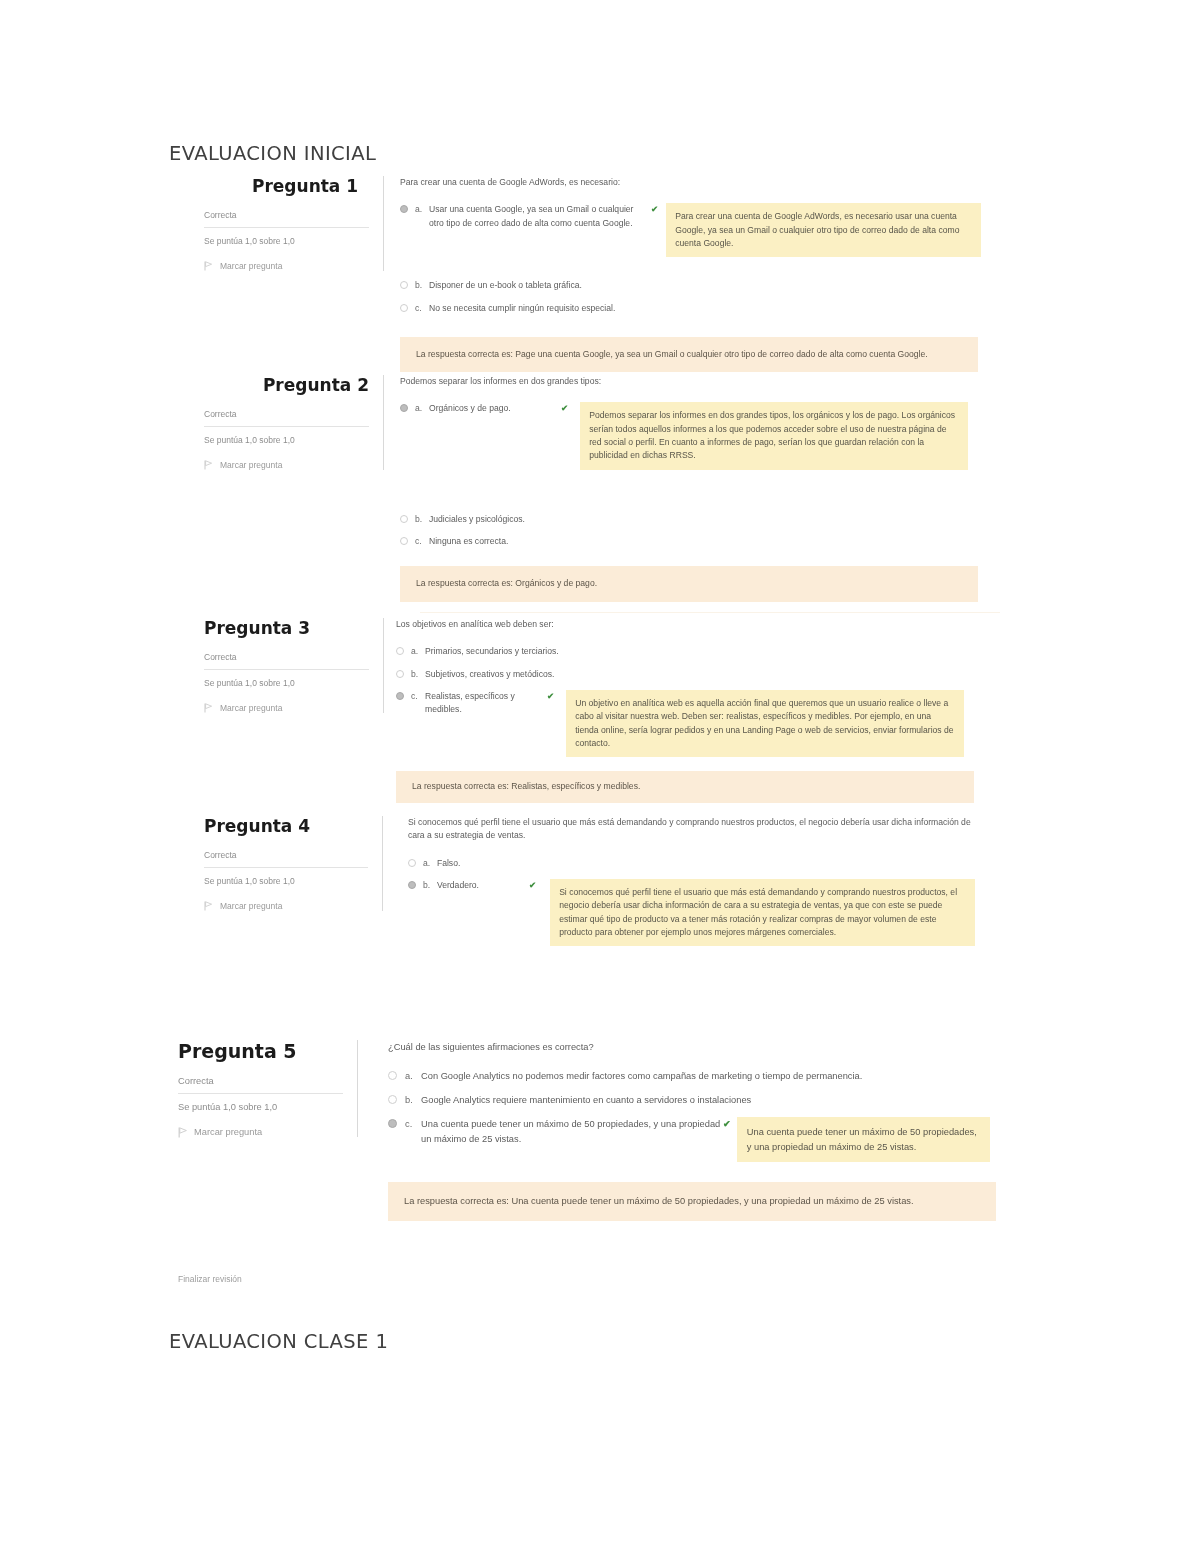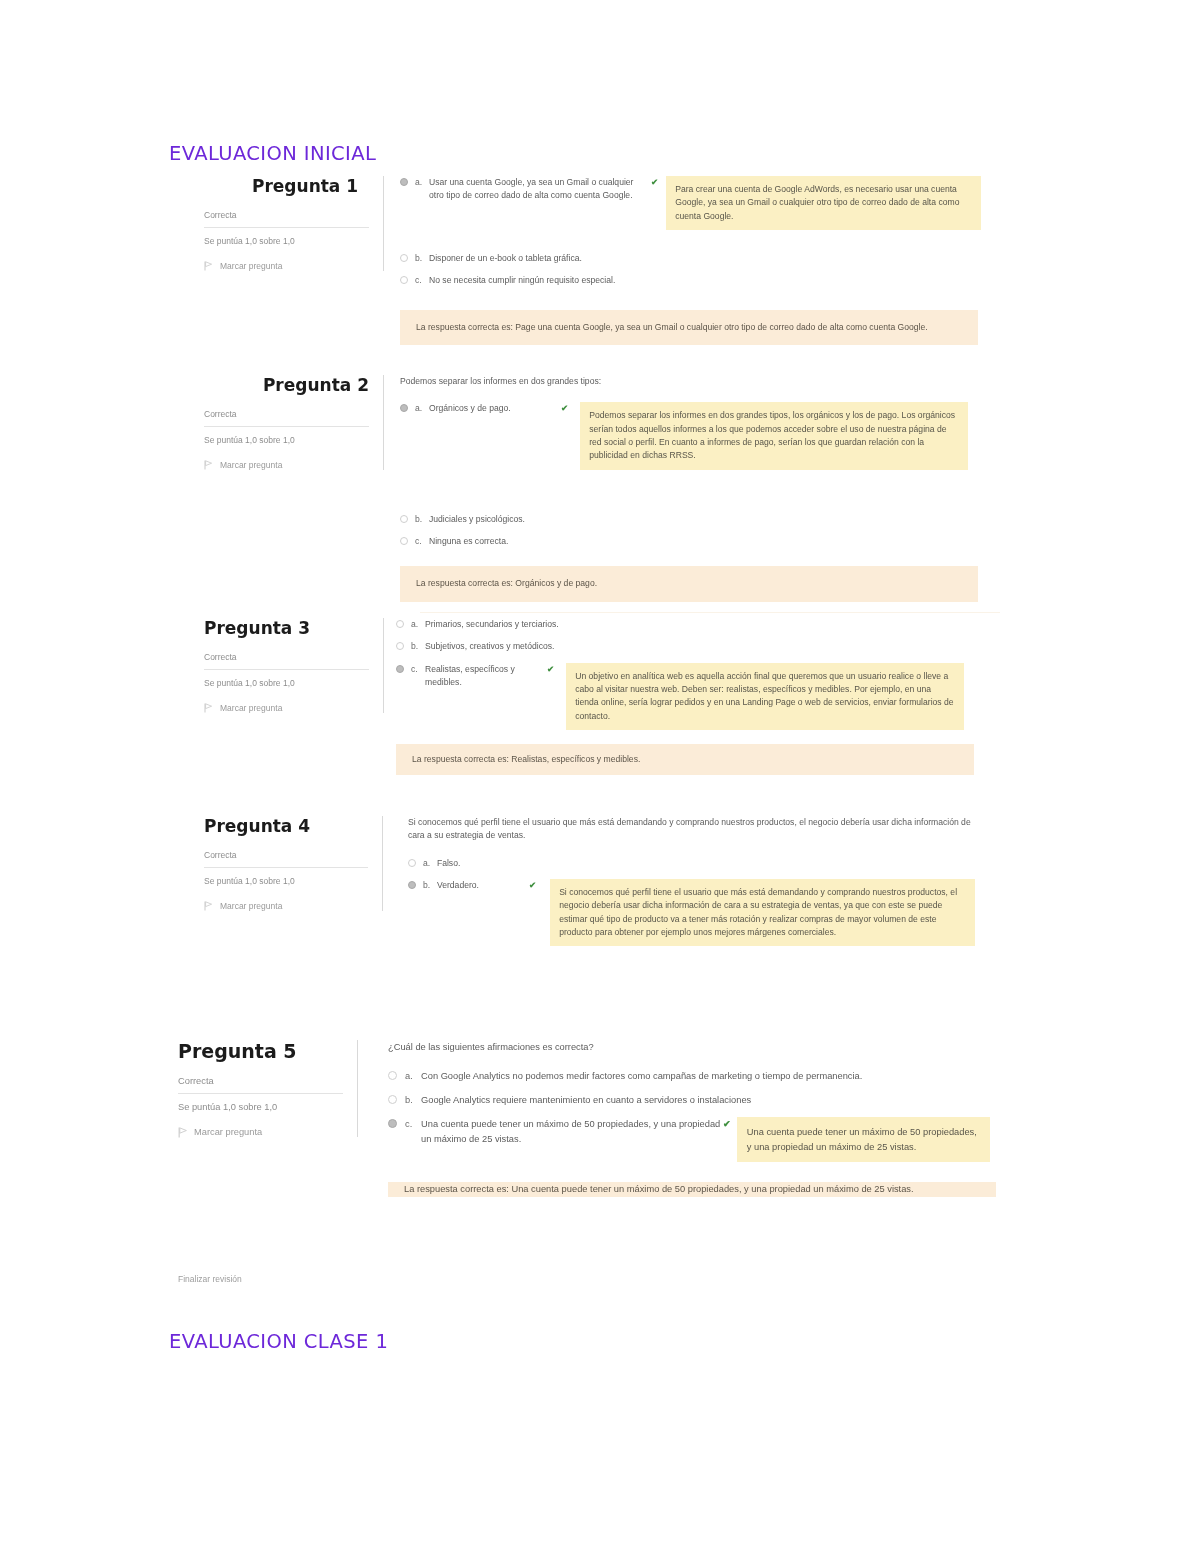--- a/index.html
+++ b/index.html
@@ -22,21 +22,21 @@
     height: 1553px;
   }
 
   
   .doc-heading {
     position: absolute;
     left: 169px;
     font-family: "DejaVu Sans", sans-serif;
     font-size: 19.5px;
     letter-spacing: 0.4px;
-    color: #6d28d9;
+    color: #404040;
     font-weight: 400;
     white-space: nowrap;
   }
   #heading-top { top: 142px; }
   #heading-bottom { top: 1330px; }
 
   .question-row {
     position: absolute;
     display: flex;
     align-items: flex-start;
@@ -156,20 +156,21 @@
         <span class="flag-glyph">
           <svg viewBox="0 0 9 10" width="9" height="10">
               <path d="M1 0.5 L1 9.5" stroke="#c9c9c9" stroke-width="1" fill="none"></path>
               <path d="M1.6 0.8 L7.6 3.2 L1.6 5.6 Z" fill="none" stroke="#cfcfcf" stroke-width="0.9"></path>
             </svg>
         </span>
         <span>Marcar pregunta</span>
       </div>
     </div>
     <div class="qbody" style="width:600px; margin-left:16px; font-size:8.6px; line-height:1.55;">
+      <div class="qstem">Para crear una cuenta de Google AdWords, es necesario:</div>
 
       <div class="answer" style="margin-bottom:4px;">
         <span class="radio on" style="width:8px;height:8px;margin-right:7px;"></span>
         <span class="ans-letter" style="width:14px;">a.</span>
         <span class="ans-text" style="width:220px;">Usar una cuenta Google, ya sea un Gmail o cualquier otro tipo de correo dado de alta como cuenta Google.</span>
         <span class="tick" style="margin:0 8px 0 2px;">✔</span>
         <span class="fbbox" style="width:315px;padding:7px 9px;">Para crear una cuenta de Google AdWords, es necesario usar una cuenta Google, ya sea un Gmail o cualquier otro tipo de correo dado de alta como cuenta Google.</span>
       </div>
 
       <div class="answer" style="margin-top:22px;">
@@ -241,20 +242,21 @@
         <span class="flag-glyph">
           <svg viewBox="0 0 9 10" width="9" height="10">
               <path d="M1 0.5 L1 9.5" stroke="#c9c9c9" stroke-width="1" fill="none"></path>
               <path d="M1.6 0.8 L7.6 3.2 L1.6 5.6 Z" fill="none" stroke="#cfcfcf" stroke-width="0.9"></path>
             </svg>
         </span>
         <span>Marcar pregunta</span>
       </div>
     </div>
     <div class="qbody" style="width:600px; margin-left:12px; font-size:8.6px; line-height:1.55;">
+      <div class="qstem">Los objetivos en analítica web deben ser:</div>
 
       <div class="answer">
         <span class="radio off" style="width:8px;height:8px;margin-right:7px;"></span>
         <span class="ans-letter" style="width:14px;">a.</span>
         <span class="ans-text">Primarios, secundarios y terciarios.</span>
       </div>
 
       <div class="answer" style="margin-top:8px;">
         <span class="radio off" style="width:8px;height:8px;margin-right:7px;"></span>
         <span class="ans-letter" style="width:14px;">b.</span>
@@ -339,21 +341,21 @@
       </div>
 
       <div class="answer" style="margin-top:9px;">
         <span class="radio on" style="width:9px;height:9px;margin-right:8px;"></span>
         <span class="ans-letter" style="width:16px;">c.</span>
         <span class="ans-text" style="width:300px;">Una cuenta puede tener un máximo de 50 propiedades, y una propiedad un máximo de 25 vistas.</span>
         <span class="tick" style="margin:0 6px 0 2px;">✔</span>
         <span class="fbbox" style="width:253px;padding:8px 10px;">Una cuenta puede tener un máximo de 50 propiedades, y una propiedad un máximo de 25 vistas.</span>
       </div>
 
-      <div class="correct-bar" style="margin-top:20px;width:608px;padding:0 16px;">La respuesta correcta es: Una cuenta puede tener un máximo de 50 propiedades, y una propiedad un máximo de 25 vistas.</div>
+      <div class="correct-bar" style="margin-top:20px;width:608px;padding:12px 16px;">La respuesta correcta es: Una cuenta puede tener un máximo de 50 propiedades, y una propiedad un máximo de 25 vistas.</div>
     </div>
   </div>
 
   <div class="finish-link" style="left:178px; top:1274px; font-size:8.5px;">Finalizar revisión</div>
 
   <div class="doc-heading" id="heading-bottom">EVALUACION CLASE 1</div>
 
 </div>
 
 </body></html>

